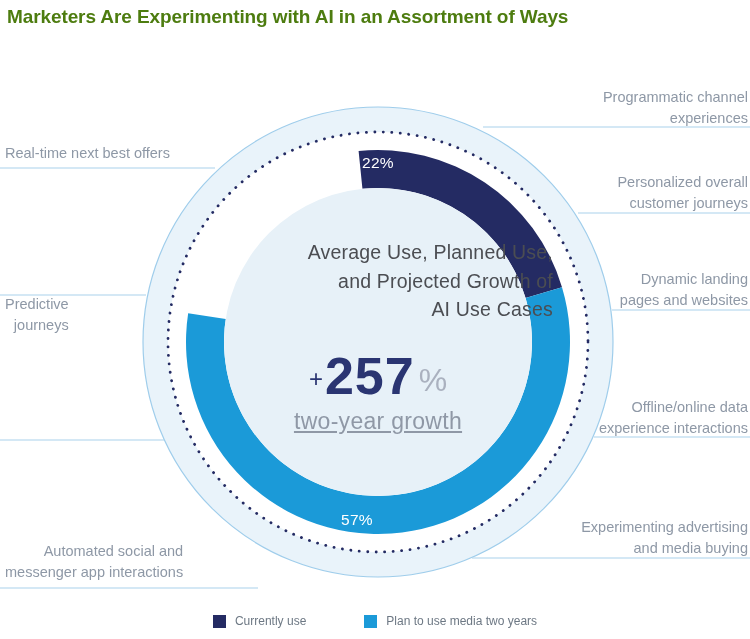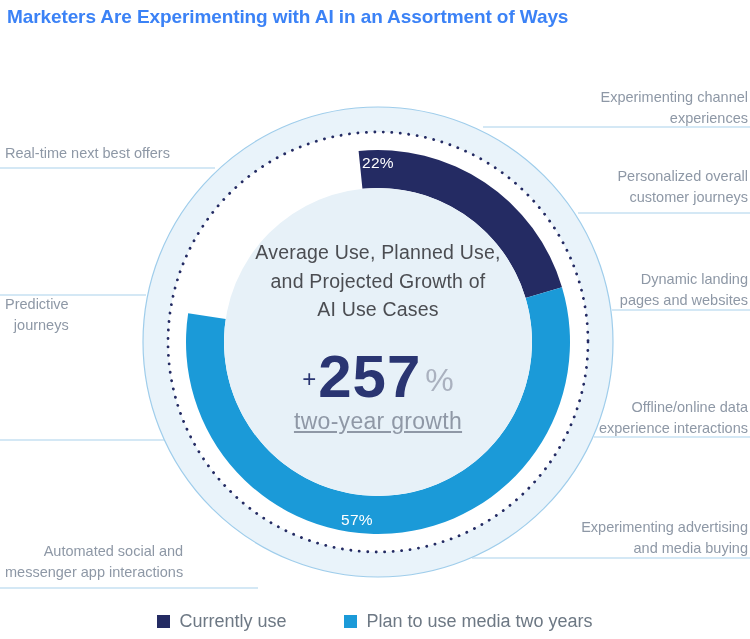--- a/index.html
+++ b/index.html
@@ -2,60 +2,60 @@
 <html><head>
 <meta charset="utf-8">
 <style>
   html,body{margin:0;padding:0;background:#fff;}
   .stage{
     position:relative;width:750px;height:639px;background:#ffffff;overflow:hidden;
     font-family:"Liberation Sans","DejaVu Sans",sans-serif;
   }
   .page-title{
     position:absolute;top:6px;left:7px;width:720px;
-    font-size:19px;font-weight:700;color:#3b82f6;letter-spacing:-0.1px;
+    font-size:19px;font-weight:700;color:#4d7c0f;letter-spacing:-0.1px;
   }
   svg.chart{position:absolute;top:0;left:0;z-index:0;}
   .use-label{
     position:absolute;z-index:1;font-size:14.5px;line-height:21px;color:#8e98a6;
     white-space:pre-line;
   }
   .use-label.left{left:5px;text-align:right;}
   .use-label.right{right:2px;width:262px;text-align:right;}
-  .lab-r1{top:87px;} .lab-r2{top:166px;} .lab-r3{top:269px;}
+  .lab-r1{top:87px;} .lab-r2{top:172px;} .lab-r3{top:269px;}
   .lab-r4{top:397px;} .lab-r5{top:517px;}
   .lab-l1{top:143px;} .lab-l2{top:250px;margin-top:44px;} .lab-l3{top:399px;} .lab-l4{top:541px;}
   .pct-label{
     position:absolute;z-index:2;color:#ffffff;font-size:15.5px;line-height:22px;
     text-align:left;letter-spacing:0.3px;
   }
   .pct-dark{top:152px;left:362px;width:52px;}
   .pct-blue{top:509px;left:341px;width:54px;}
   .center-heading{
-    position:absolute;z-index:1;top:238px;left:203px;width:350px;text-align:center;
+    position:absolute;z-index:1;top:238px;left:203px;width:350px;text-align:right;
     font-size:19.5px;line-height:28.5px;color:#4b4d52;letter-spacing:0.2px;
   }
   .growth-row{
     position:absolute;z-index:1;top:345px;left:203px;width:350px;height:62px;
     display:flex;align-items:center;justify-content:center;
   }
   .growth-plus{font-size:24px;color:#2a3572;font-weight:400;margin-right:2px;margin-top:6px;}
-  .growth-number{font-size:60px;font-weight:700;color:#2a3572;letter-spacing:1px;}
+  .growth-number{font-size:52px;font-weight:700;color:#2a3572;letter-spacing:1px;}
   .growth-pct{font-size:32px;color:#aab1bf;margin-left:4px;margin-top:8px;}
   .growth-caption{
     position:absolute;z-index:1;top:408px;left:203px;width:350px;text-align:center;
     font-size:23px;color:#8f98a6;letter-spacing:0.3px;text-decoration:underline;
   }
   .legend{
     position:absolute;z-index:1;left:0;right:0;top:610px;height:22px;
     display:flex;align-items:center;justify-content:center;gap:58px;
   }
   .legend-item{display:flex;align-items:center;}
   .legend-swatch{width:13px;height:13px;margin-right:9px;}
-  .legend-text{font-size:18px;color:#6d7884;}
+  .legend-text{font-size:12px;color:#6d7884;}
 </style>
 </head>
 <body>
 
 <div class="stage">
 
   <div class="page-title">Marketers Are Experimenting with AI in an Assortment of Ways</div>
 
   <svg class="chart" width="750" height="639" viewBox="0 0 750 639">
 
@@ -79,21 +79,21 @@
       <line x1="0" y1="588" x2="258" y2="588"></line>
 
       <line x1="483" y1="127" x2="750" y2="127"></line>
       <line x1="578" y1="213" x2="750" y2="213"></line>
       <line x1="612" y1="310" x2="750" y2="310"></line>
       <line x1="594" y1="437" x2="750" y2="437"></line>
       <line x1="472" y1="558" x2="750" y2="558"></line>
     </g>
   </svg>
 
-  <div class="use-label right lab-r1">Experimenting channel
+  <div class="use-label right lab-r1">Programmatic channel
 experiences</div>
   <div class="use-label right lab-r2">Personalized overall
 customer journeys</div>
   <div class="use-label right lab-r3">Dynamic landing
 pages and websites</div>
   <div class="use-label right lab-r4">Offline/online data
 experience interactions</div>
   <div class="use-label right lab-r5">Experimenting advertising
 and media buying</div>
   <div class="use-label left lab-l4">Automated social and

